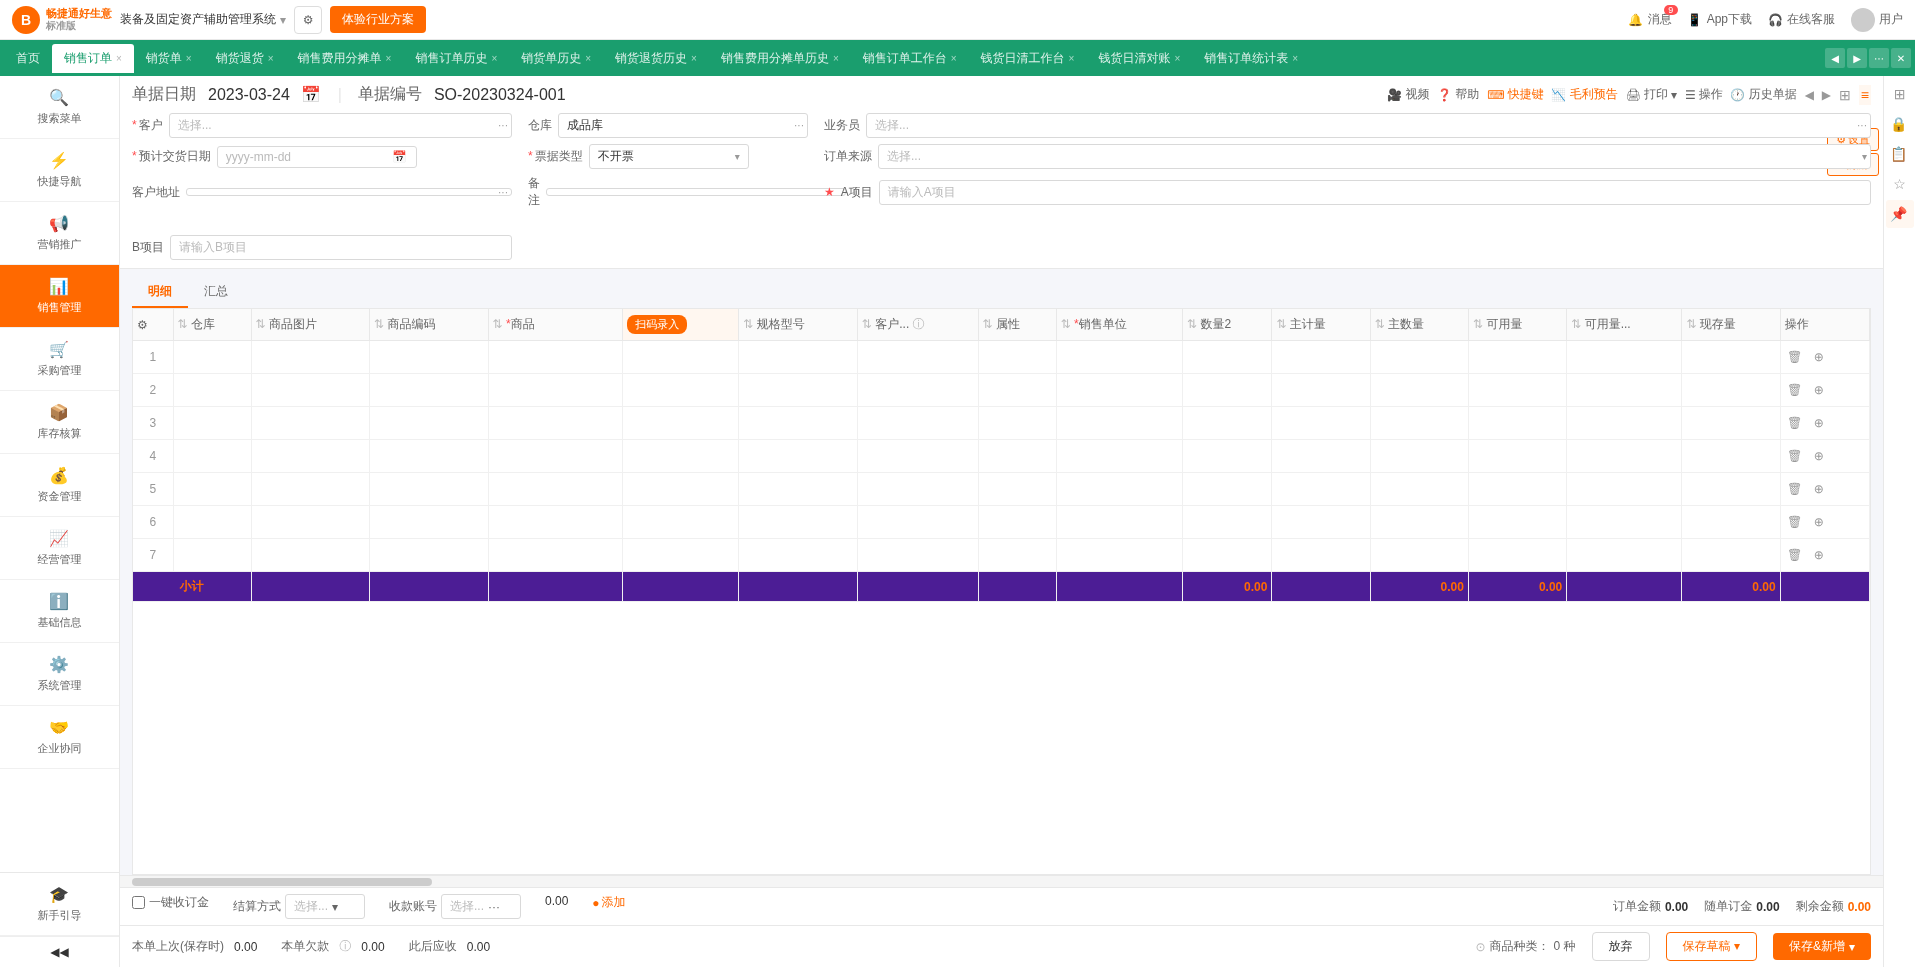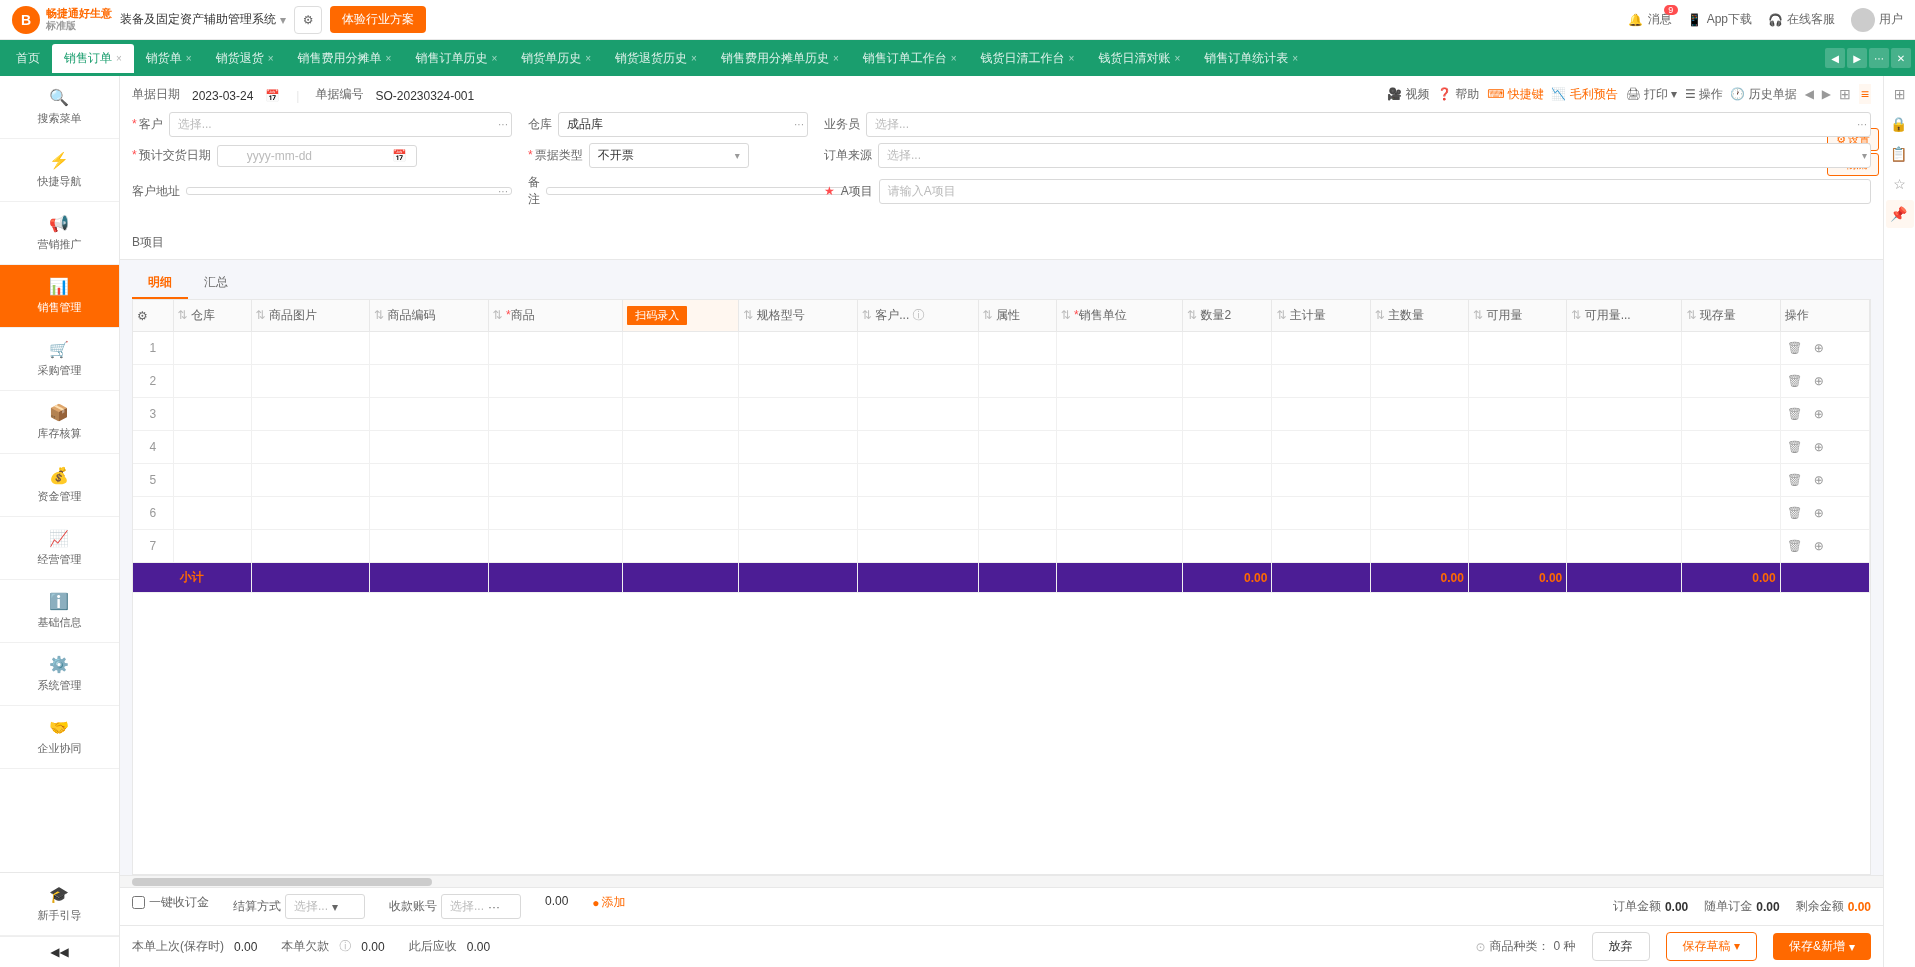--- a/index.html
+++ b/index.html
@@ -39,21 +39,21 @@
     .sidebar-bottom { margin-top: auto; border-top: 1px solid #e8e8e8; }
     
     
     .content { flex: 1; display: flex; flex-direction: column; overflow: hidden; background: #f5f6fa; }
     
     
     .form-area { background: #fff; padding: 8px 12px; border-bottom: 1px solid #e8e8e8; }
     
     
     .form-toolbar { display: flex; align-items: center; justify-content: space-between; margin-bottom: 8px; }
-    .form-toolbar-left { display: flex; align-items: flex-end; gap: 12px; font-size: 12px; }
+    .form-toolbar-left { display: flex; align-items: center; gap: 12px; font-size: 16px; }
     .field-label { color: #666; }
     .field-value { color: #333; font-weight: normal; }
     .field-value.date { color: #333; }
     .doc-number { color: #666; }
     .form-toolbar-right { display: flex; align-items: center; gap: 8px; font-size: 12px; color: #666; }
     .toolbar-btn { display: flex; align-items: center; gap: 3px; cursor: pointer; color: #666; }
     .toolbar-btn.orange { color: #ff6900; }
     .form-row { display: flex; align-items: center; gap: 16px; }
     .form-field { display: flex; align-items: center; gap: 6px; flex: 1; }
     .form-field.required > .field-label::before { content: '*'; color: #ff4d4f; margin-right: 2px; }
@@ -73,21 +73,21 @@
     .detail-tab.active { color: #ff6900; border-bottom: 2px solid #ff6900; font-weight: bold; }
     
     
     .table-wrapper { flex: 1; overflow: auto; margin: 0 12px; background: #fff; border: 1px solid #e8e8e8; }
     .data-table { width: 100%; border-collapse: collapse; font-size: 12px; min-width: 1200px; }
     .data-table th { background: #fafafa; padding: 6px 4px; text-align: left; border-bottom: 1px solid #e8e8e8; border-right: 1px solid #e8e8e8; color: #666; white-space: nowrap; font-weight: normal; position: sticky; top: 0; z-index: 2; }
     .data-table th:first-child { width: 40px; background: #fafafa; }
     .data-table td { padding: 6px 4px; border-bottom: 1px solid #f0f0f0; border-right: 1px solid #f0f0f0; color: #333; }
     .data-table td:first-child { text-align: center; color: #999; }
     .table-row-num { color: #999; }
-    .scan-btn { background: #ff6900; color: white; border: none; border-radius: 1px; padding: 2px 8px; font-size: 11px; cursor: pointer; white-space: nowrap; }
+    .scan-btn { background: #ff6900; color: white; border: none; border-radius: 8px; padding: 2px 8px; font-size: 11px; cursor: pointer; white-space: nowrap; }
     .th-gear { color: #666; cursor: pointer; }
     
     
     .subtotal-row td { background: #4c1d95; font-weight: bold; color: #ff6900; }
     .subtotal-label { color: #ff6900; font-weight: bold; }
     
     
     .bottom-area { background: #fff; border-top: 1px solid #e8e8e8; padding: 6px 12px; display: flex; align-items: center; justify-content: space-between; }
     .bottom-left { display: flex; align-items: flex-start; gap: 24px; font-size: 12px; color: #666; }
     .bottom-checkbox { display: flex; align-items: center; gap: 4px; cursor: pointer; }
@@ -324,21 +324,21 @@
             <div class="form-input placeholder" style="min-width:200px;flex:1;">选择...</div>
             <span class="form-ellipsis">···</span>
           </div>
         </div>
       </div>
 
       <div class="form-row" style="margin-bottom:6px;">
         <div class="form-field required" style="max-width:380px;">
           <span class="field-label">预计交货日期</span>
           <div class="form-date" style="min-width:200px;">
-            <span class="placeholder" style="color:#bbb;flex:1;margin-left:21px;">yyyy-mm-dd</span>
+            <span class="placeholder" style="color:#bbb;flex:1;">yyyy-mm-dd</span>
             <span class="cal-icon">📅</span>
           </div>
         </div>
         <div class="form-field required" style="max-width:280px;">
           <span class="field-label">票据类型</span>
           <div class="form-select" style="min-width:160px;">
             <span>不开票</span>
             <span class="caret">▾</span>
           </div>
         </div>
@@ -366,20 +366,21 @@
         <div class="form-field">
           <span class="field-label" style="color:#ff4d4f;">★</span>
           <span class="field-label">A项目</span>
           <div class="form-input placeholder" style="min-width:200px;flex:1;">请输入A项目</div>
         </div>
       </div>
 
       <div class="form-row">
         <div class="form-field" style="max-width:380px;margin-top:20px;">
           <span class="field-label">B项目</span>
+          <div class="form-input placeholder" style="min-width:240px;flex:1;">请输入B项目</div>
         </div>
       </div>
     </div>
 
     <div class="detail-tabs">
       <div class="detail-tab active">
         <span>明细</span>
       </div>
       <div class="detail-tab">
         <span>汇总</span>

